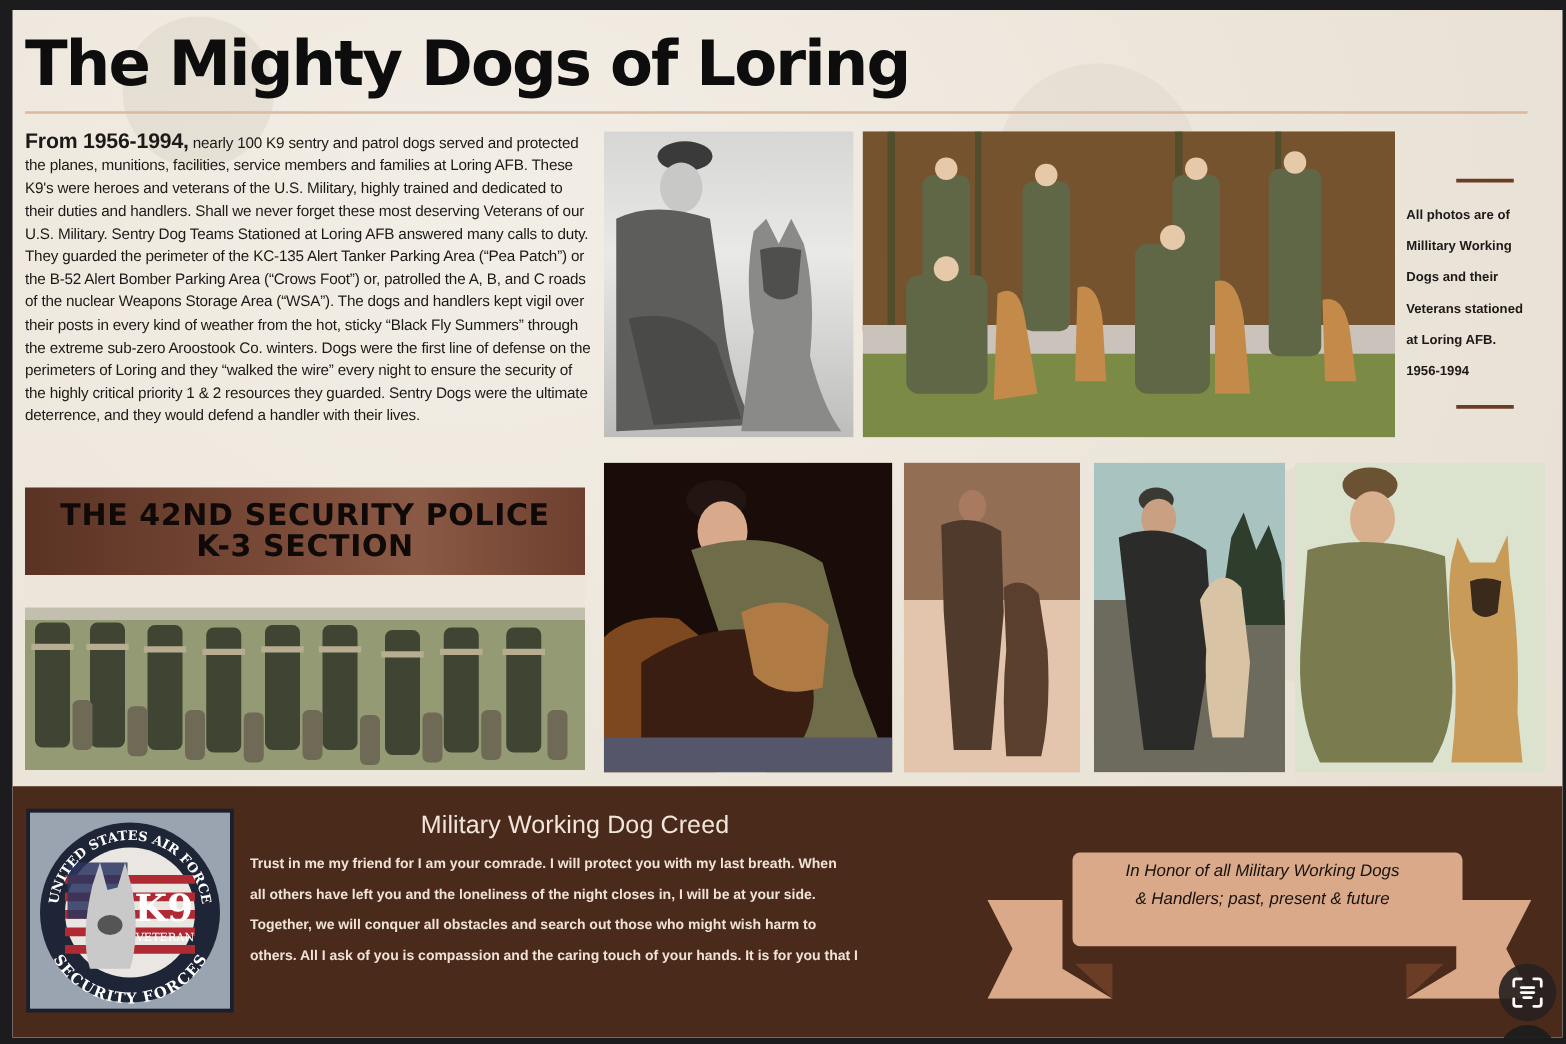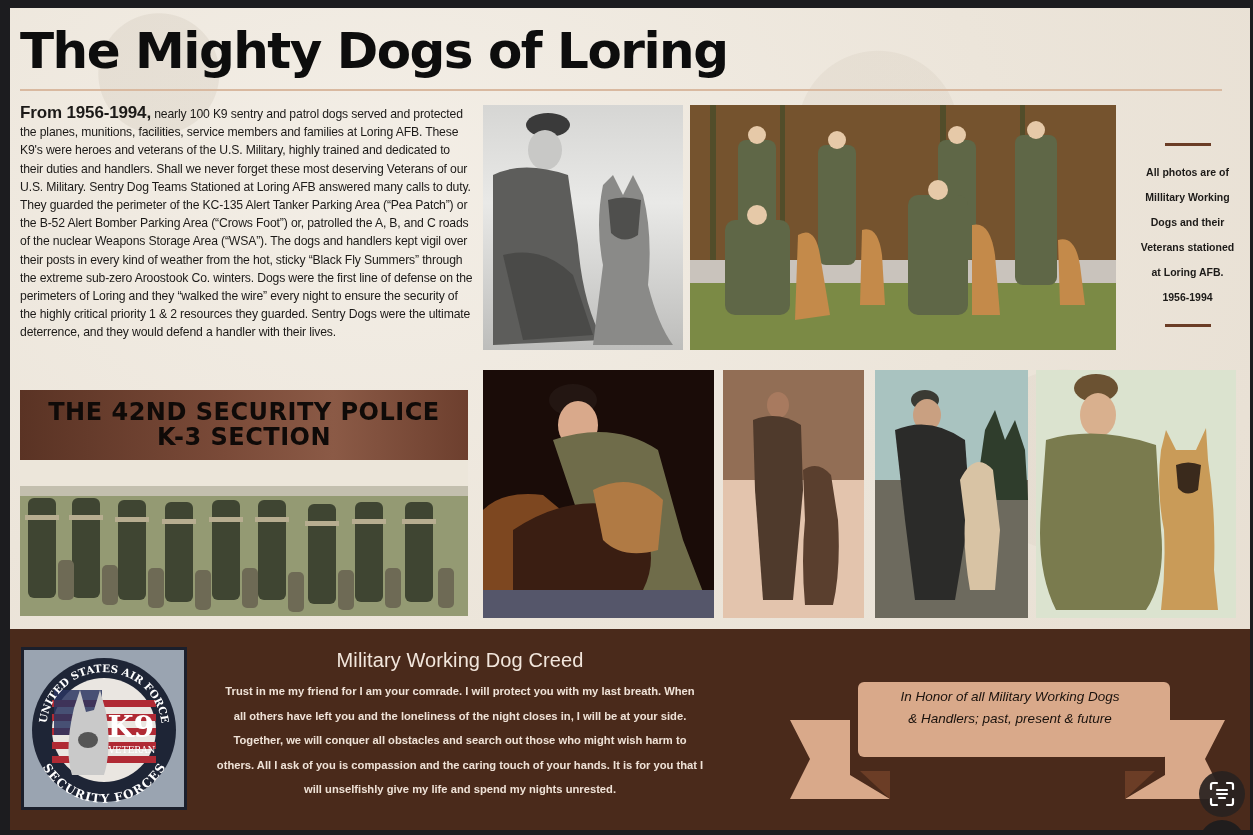--- a/index.html
+++ b/index.html
@@ -33,21 +33,21 @@
   .intro {
     position: absolute; left: 10px; top: 96px; width: 455px;
     font-size: 12.2px; line-height: 18.2px; color: #1c1a18; letter-spacing: -0.15px;
   }
   .intro b { font-weight: bold; font-size: 17px; }
 
   .photo { position: absolute; overflow: hidden; }
   .photo svg { width: 100%; height: 100%; display: block; }
 
   .side-note {
-    position: absolute; left: 1115px; top: 135px; width: 125px; text-align: center;
+    position: absolute; left: 1115px; top: 135px; width: 125px; text-align: left;
   }
   .side-note .bar { width: 46px; height: 3px; background: #6b3d26; margin: 0 auto; }
   .side-note .txt {
     margin: 14px 0 14px 0; font-size: 10.5px; font-weight: bold; line-height: 25px; color: #1c1a18;
   }
 
   .section-banner {
     position: absolute; left: 10px; top: 382px; width: 448px; height: 70px;
     background: linear-gradient(90deg, #5a3324 0%, #7a4a38 45%, #8b5a46 70%, #6d3f2e 100%);
     text-align: center; padding-top: 10px;
@@ -62,21 +62,21 @@
   }
   .badge-frame {
     position: absolute; left: 11px; top: 18px; width: 166px; height: 163px;
     background: #1b1f2c; padding: 3px;
   }
   .creed-title {
     position: absolute; left: 200px; top: 20px; width: 500px; text-align: center;
     font-size: 20px; color: #f2e6dc; font-weight: normal; letter-spacing: 0.1px;
   }
   .creed-text {
-    position: absolute; left: 190px; top: 50px; width: 520px; text-align: center;
+    position: absolute; left: 190px; top: 50px; width: 520px; text-align: left;
     font-size: 11.2px; line-height: 24.5px; color: #efe2d7; font-weight: bold;
   }
 
   .ribbon { position: absolute; left: 770px; top: 40px; width: 455px; height: 130px; }
   .ribbon-text {
     position: absolute; left: 850px; top: 57px; width: 300px; text-align: center;
     font-size: 13.5px; line-height: 22px; font-weight: normal; font-style: italic; color: #1a120d;
   }
 
   .scan-btn {
@@ -287,21 +287,20 @@
         <text font-family="DejaVu Serif, serif" font-size="12" font-weight="bold" fill="#ffffff"><textPath href="#arcBot" startOffset="50%" text-anchor="middle" dominant-baseline="hanging">SECURITY FORCES</textPath></text>
       </svg>
     </div>
 
     <div class="creed-title">Military Working Dog Creed</div>
     <div class="creed-text">
       <div>Trust in me my friend for I am your comrade. I will protect you with my last breath. When</div>
       <div>all others have left you and the loneliness of the night closes in, I will be at your side.</div>
       <div>Together, we will conquer all obstacles and search out those who might wish harm to</div>
       <div>others. All I ask of you is compassion and the caring touch of your hands. It is for you that I</div>
-      <div>will unselfishly give my life and spend my nights unrested.</div>
     </div>
 
     <svg class="ribbon" viewBox="0 0 455 130">
       <path d="M10 51 L70 51 L70 106 L110 130 L10 130 L30 90 Z" fill="#d9a98a"></path>
       <path d="M445 51 L385 51 L385 106 L345 130 L445 130 L425 90 Z" fill="#d9a98a"></path>
       <path d="M80 102 L110 130 L110 102 Z" fill="#6b3d26"></path>
       <path d="M375 102 L345 130 L345 102 Z" fill="#6b3d26"></path>
       <rect x="78" y="13" width="312" height="75" rx="6" fill="#d9a98a"></rect>
     </svg>
     <div class="ribbon-text">

